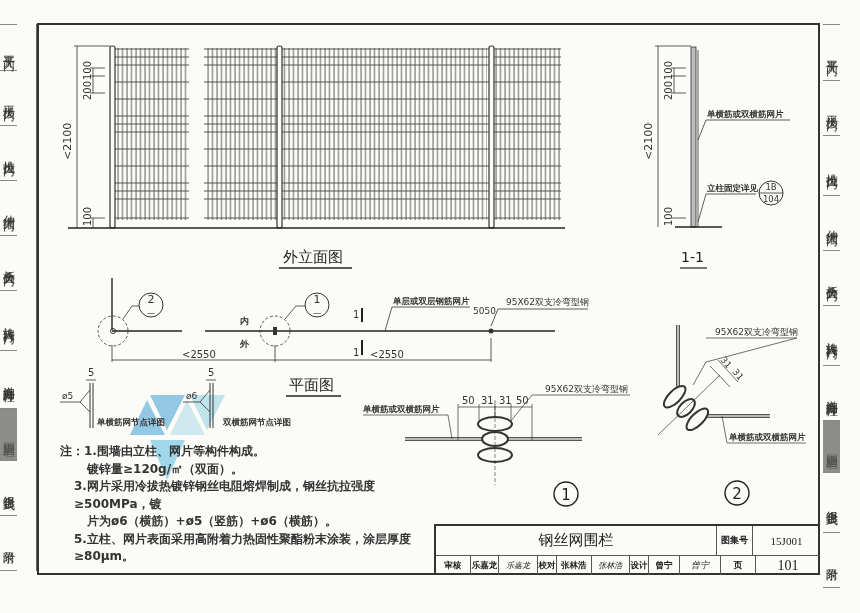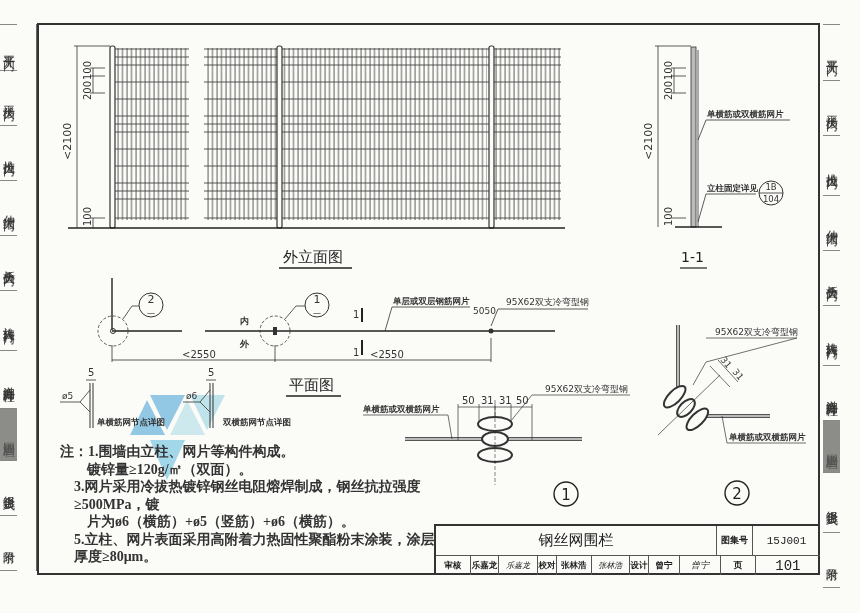--- a/index.html
+++ b/index.html
@@ -4,26 +4,26 @@
 <style>
   html,body{margin:0;padding:0;}
   body{width:860px;height:613px;background:#fbfbf8;position:relative;overflow:hidden;font-family:"DejaVu Sans",sans-serif;color:#222;}
   .side-tabs{position:absolute;top:24px;width:36px;}
   .side-tabs.left{left:0;border-right:1px solid #666;}
   .side-tabs.right{left:823px;}
   .tab{border-bottom:1px solid #888;box-sizing:border-box;display:flex;align-items:center;justify-content:center;writing-mode:vertical-rl;font-family:"DejaVu Serif",serif;font-size:12px;letter-spacing:1px;color:#333;}
   .tab.active{background:#8c8c88;color:#555;}
   .frame{position:absolute;left:37px;top:23px;width:783px;height:552px;border:2px solid #333;box-sizing:border-box;}
   svg text{font-family:"DejaVu Sans",sans-serif;}
-  .notes{position:absolute;left:60px;top:443px;width:380px;font-size:14px;line-height:17.5px;font-weight:bold;color:#333;font-family:Liberation Serif, serif;}
+  .notes{position:absolute;left:60px;top:443px;width:380px;font-size:12px;line-height:17.5px;font-weight:bold;color:#333;}
   .notes .indent{padding-left:14px;}
   .notes .indent2{padding-left:27px;}
   .titleblock{position:absolute;left:434px;top:524px;width:386px;height:51px;border-top:2px solid #333;border-left:2px solid #333;box-sizing:border-box;}
   .tb-row{position:absolute;left:0;display:flex;}
-  .tb-cell{border-right:1px solid #555;box-sizing:border-box;display:flex;align-items:center;justify-content:center;font-family:Liberation Mono, monospace;}
+  .tb-cell{border-right:1px solid #555;box-sizing:border-box;display:flex;align-items:center;justify-content:center;font-family:Liberation Serif, serif;}
   .watermark{position:absolute;left:110px;top:385px;width:120px;height:100px;opacity:.55;}
 </style>
 </head>
 <body>
 
 <div class="side-tabs left">
   <div class="tab" style="height:47px;border-top:1px solid #888;">平开大门</div>
   <div class="tab" style="height:55px;">平移大门</div>
   <div class="tab" style="height:55px;">推拉大门</div>
   <div class="tab" style="height:55px;">伸缩大门</div>

